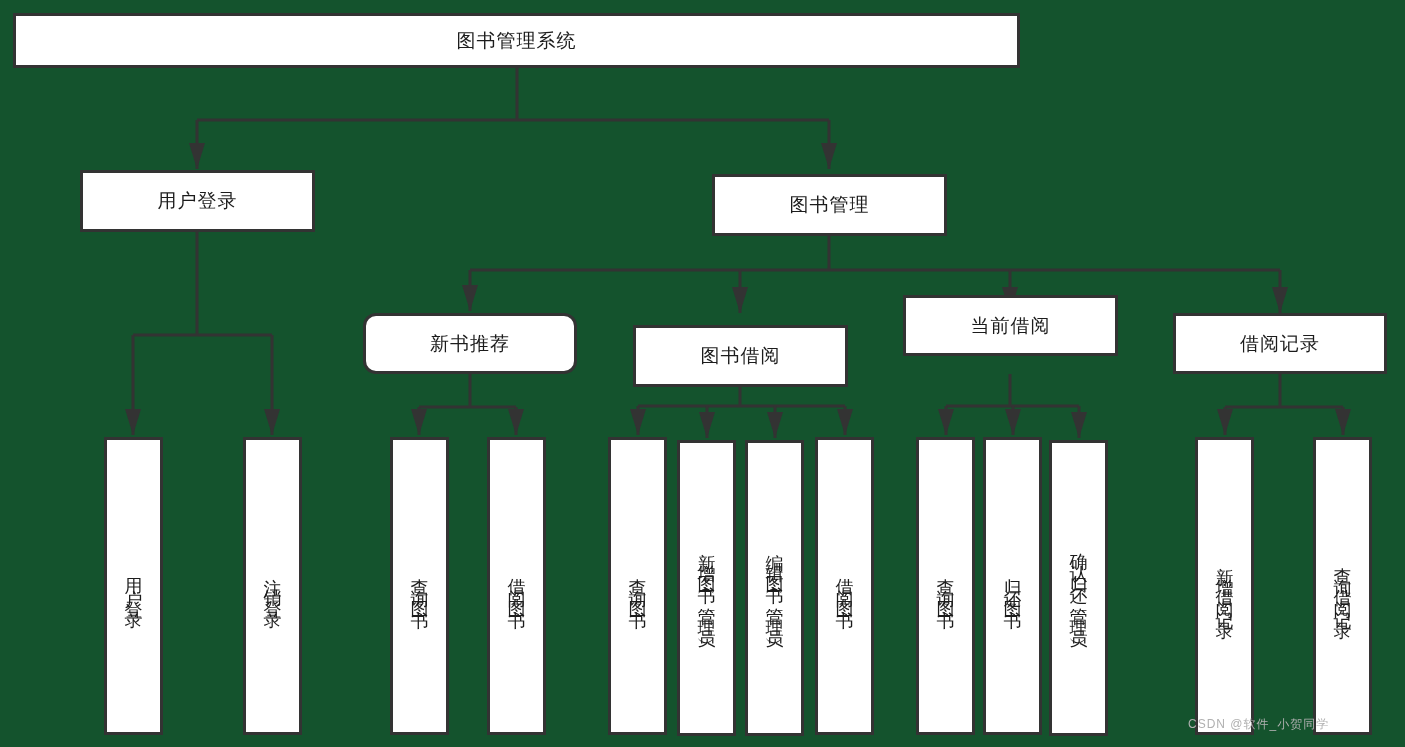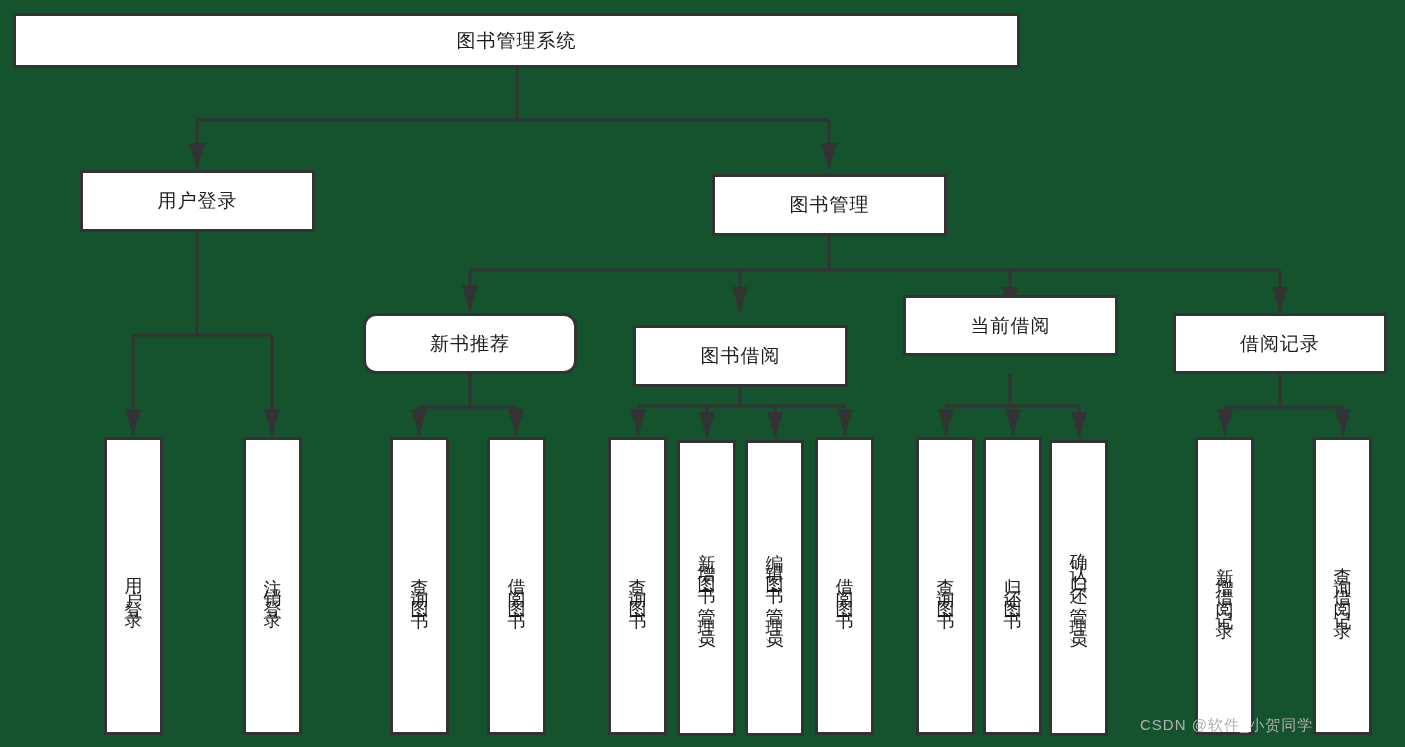--- a/index.html
+++ b/index.html
@@ -30,23 +30,23 @@
   .vlabel {
     writing-mode: vertical-lr;
     text-orientation: mixed;
     font-size: 18px;
     letter-spacing: 11px;
     line-height: 1;
     white-space: nowrap;
   }
   .watermark {
     position: absolute;
-    left: 1140px;
+    left: 1188px;
     top: 716px;
-    font-size: 15px;
+    font-size: 12px;
     color: #b0b0b0;
     letter-spacing: 1px;
     white-space: nowrap;
   }
 </style>
 </head>
 <body>
 
 <div id="canvas">
 

